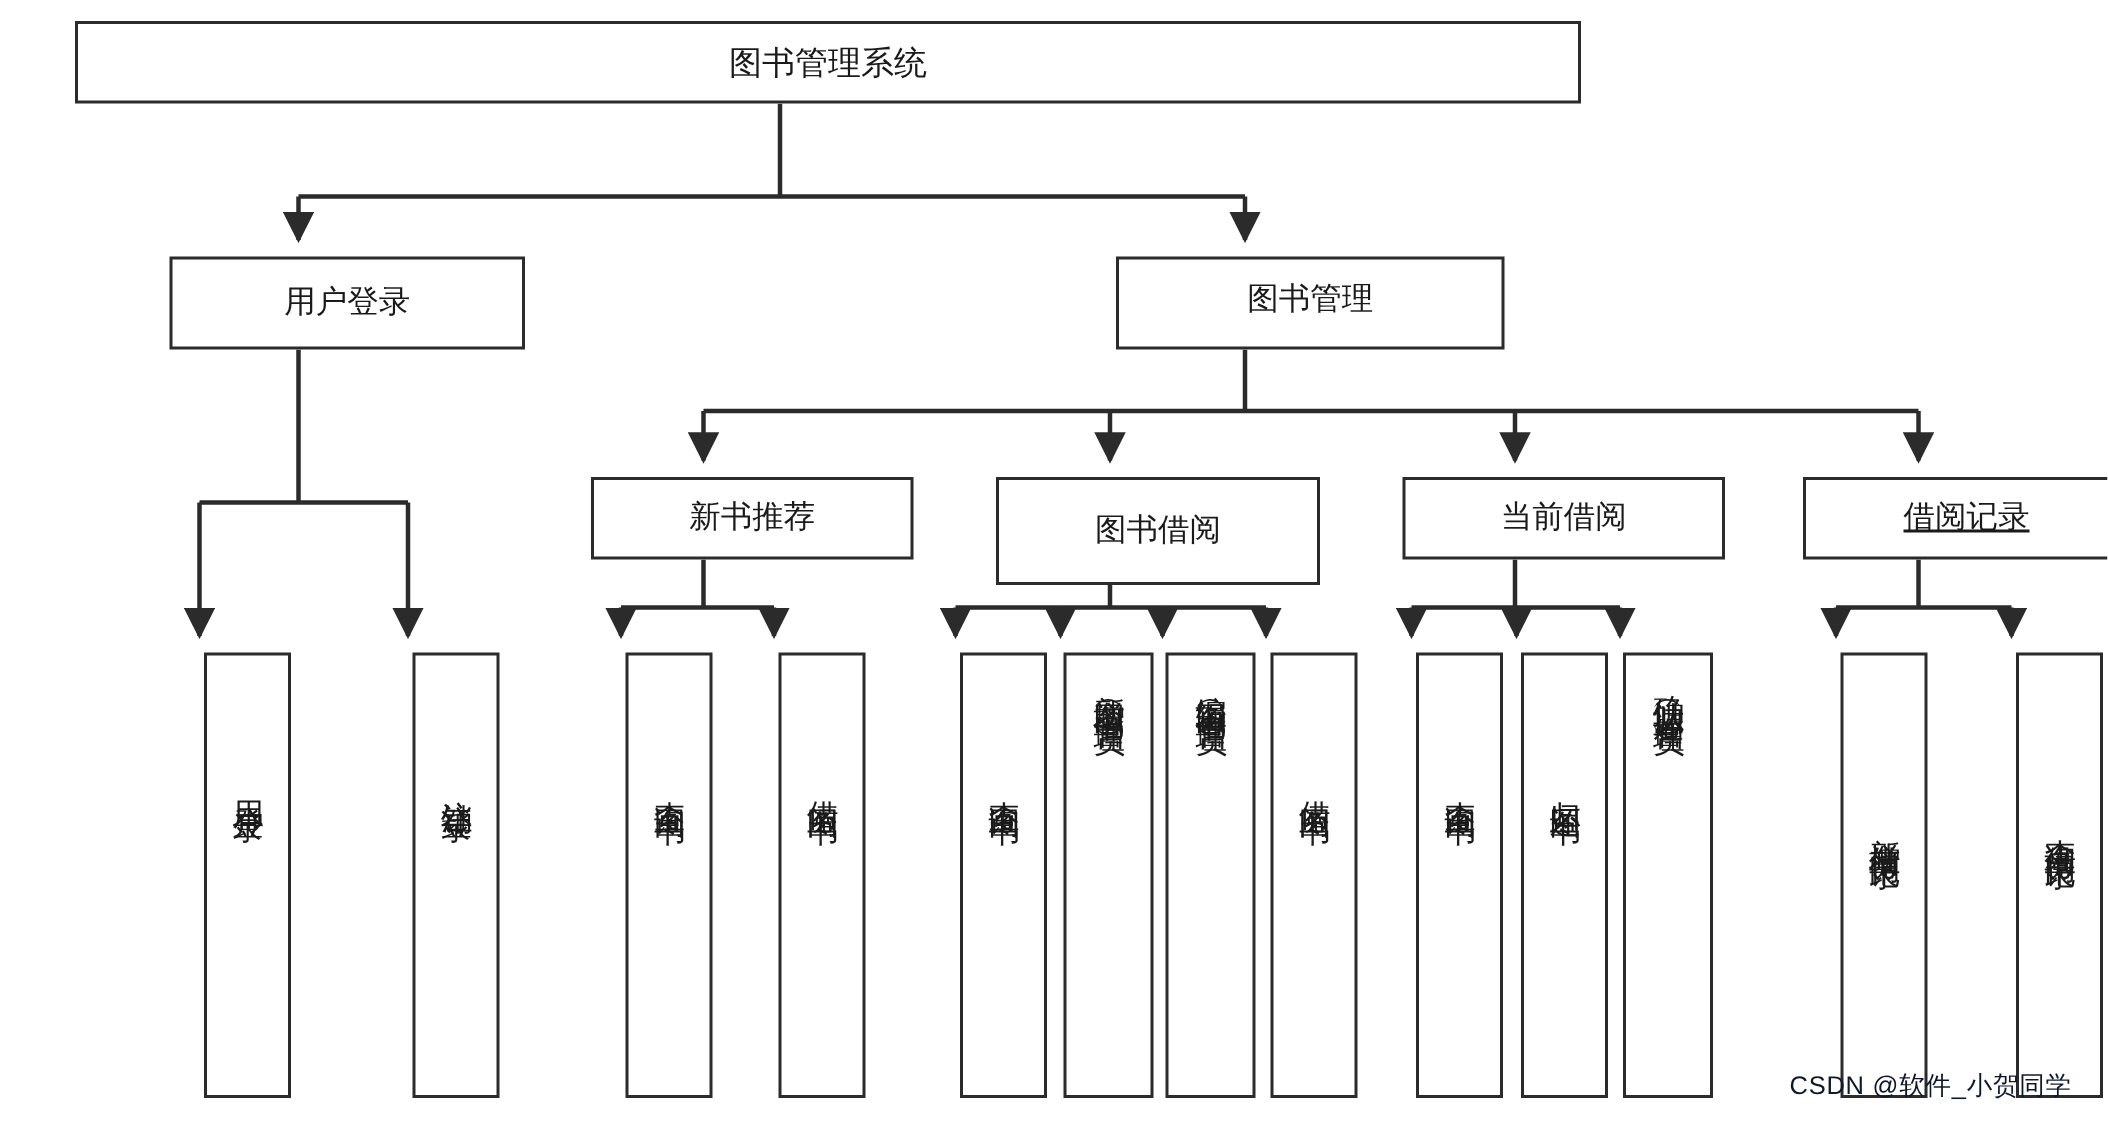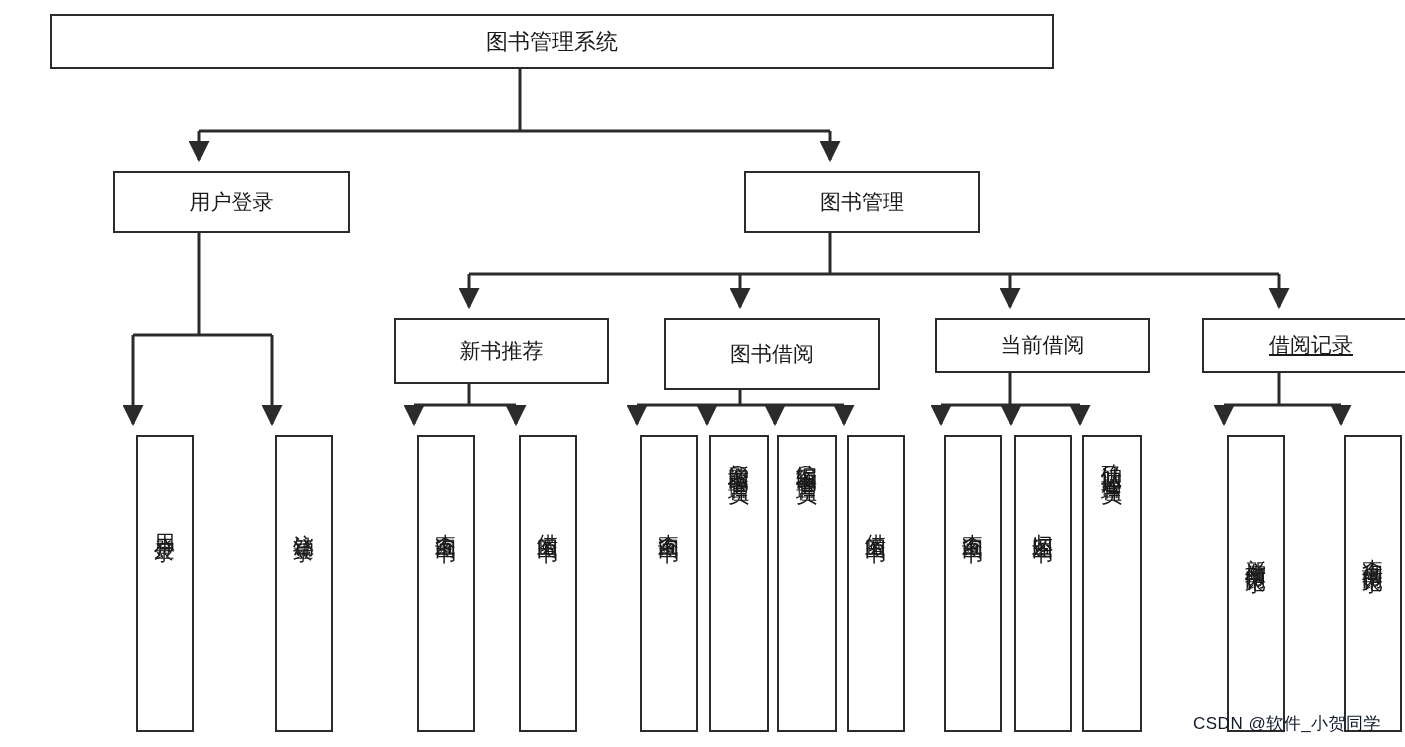--- a/index.html
+++ b/index.html
@@ -135,25 +135,25 @@
   </svg>
 
   <div class="node root horiz" style="left:18px; top:14px; width:1004px; height:55px;">
     <span class="label">图书管理系统</span>
   </div>
 
   <div class="node horiz" style="left:81px; top:171px; width:237px; height:62px;">
     <span class="label">用户登录</span>
   </div>
 
-  <div class="node horiz" style="left:712px; top:171px; width:236px; height:62px;">
+  <div class="node horiz" style="left:712px; top:171px; width:259px; height:62px;font-family:Liberation Mono, monospace;">
     <span class="label">图书管理</span>
   </div>
 
-  <div class="node horiz" style="left:362px; top:318px; width:215px; height:66px;">
+  <div class="node horiz" style="left:362px; top:318px; width:215px; height:55px;">
     <span class="label">新书推荐</span>
   </div>
 
   <div class="node horiz" style="left:632px; top:318px; width:216px; height:72px;">
     <span class="label">图书借阅</span>
   </div>
 
   <div class="node horiz" style="left:903px; top:318px; width:215px; height:55px;">
     <span class="label">当前借阅</span>
   </div>

